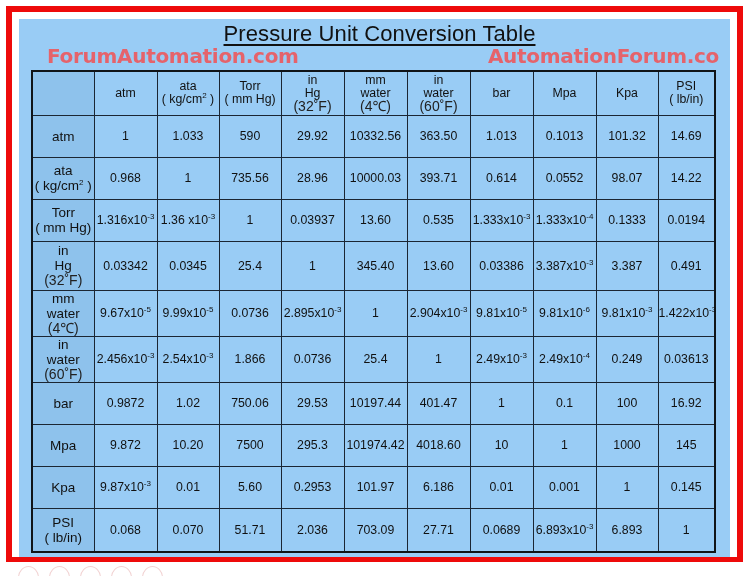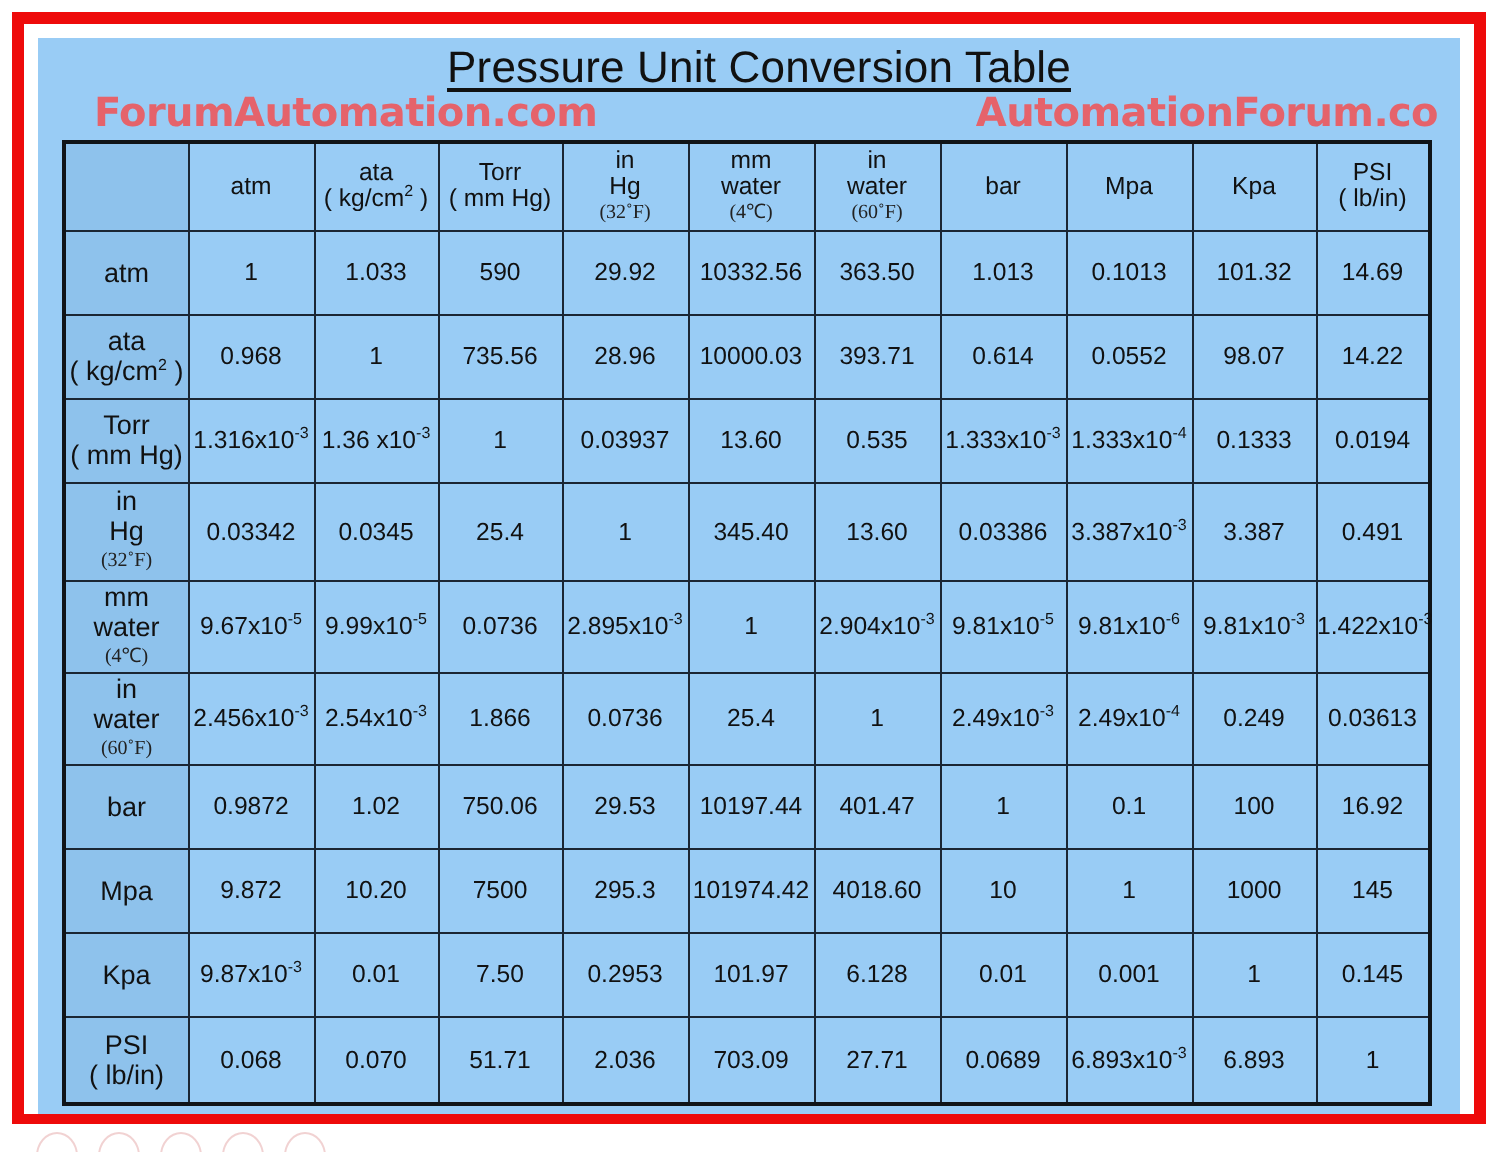--- a/index.html
+++ b/index.html
@@ -36,21 +36,21 @@
     border-collapse: collapse; border: 2px solid #101418; table-layout: fixed;
   }
   table.conv td, table.conv th {
     border: 1px solid #1b2633; text-align: center; vertical-align: middle;
     font-size: 12.3px; color: #111111; font-weight: normal; padding: 0;
     background: #99ccf5; line-height: 14px; white-space: nowrap;
   }
   table.conv .rowhead { background: #8ec2ec; font-size: 13.5px; line-height: 15px; }
   table.conv .corner { background: #8ec2ec; }
   table.conv th.colhead { font-size: 12.3px; line-height: 13px; }
-  .sub { font-family: Liberation Serif, serif; font-size: 10px; color: #222; }
+  .sub { font-family: Liberation Sans, sans-serif; font-size: 14px; color: #222; }
   sup { font-size: 8px; vertical-align: 5px; line-height: 0; }
   .foot {
     position: absolute; left: 18px; top: 566px; height: 12px; width: 145px;
     display: flex; gap: 10px; opacity: 0.35;
   }
   .foot span { width: 22px; height: 22px; border: 1px solid #d98080; border-radius: 50%; }
 </style>
 </head>
 <body>
 
@@ -248,24 +248,24 @@
         <td><span>1</span></td>
         <td><span>1000</span></td>
         <td><span>145</span></td>
       </tr>
       <tr style="height: 42px;">
         <td class="rowhead">
           <div>Kpa</div>
         </td>
         <td><span>9.87x10</span><sup>-3</sup></td>
         <td><span>0.01</span></td>
-        <td><span>7.50</span></td>
+        <td><span>5.60</span></td>
         <td><span>0.2953</span></td>
         <td><span>101.97</span></td>
-        <td><span>6.128</span></td>
+        <td><span>6.186</span></td>
         <td><span>0.01</span></td>
         <td><span>0.001</span></td>
         <td><span>1</span></td>
         <td><span>0.145</span></td>
       </tr>
       <tr style="height: 44px;">
         <td class="rowhead">
           <div>PSI</div>
           <div><span>( lb/in)</span></div>
         </td>

